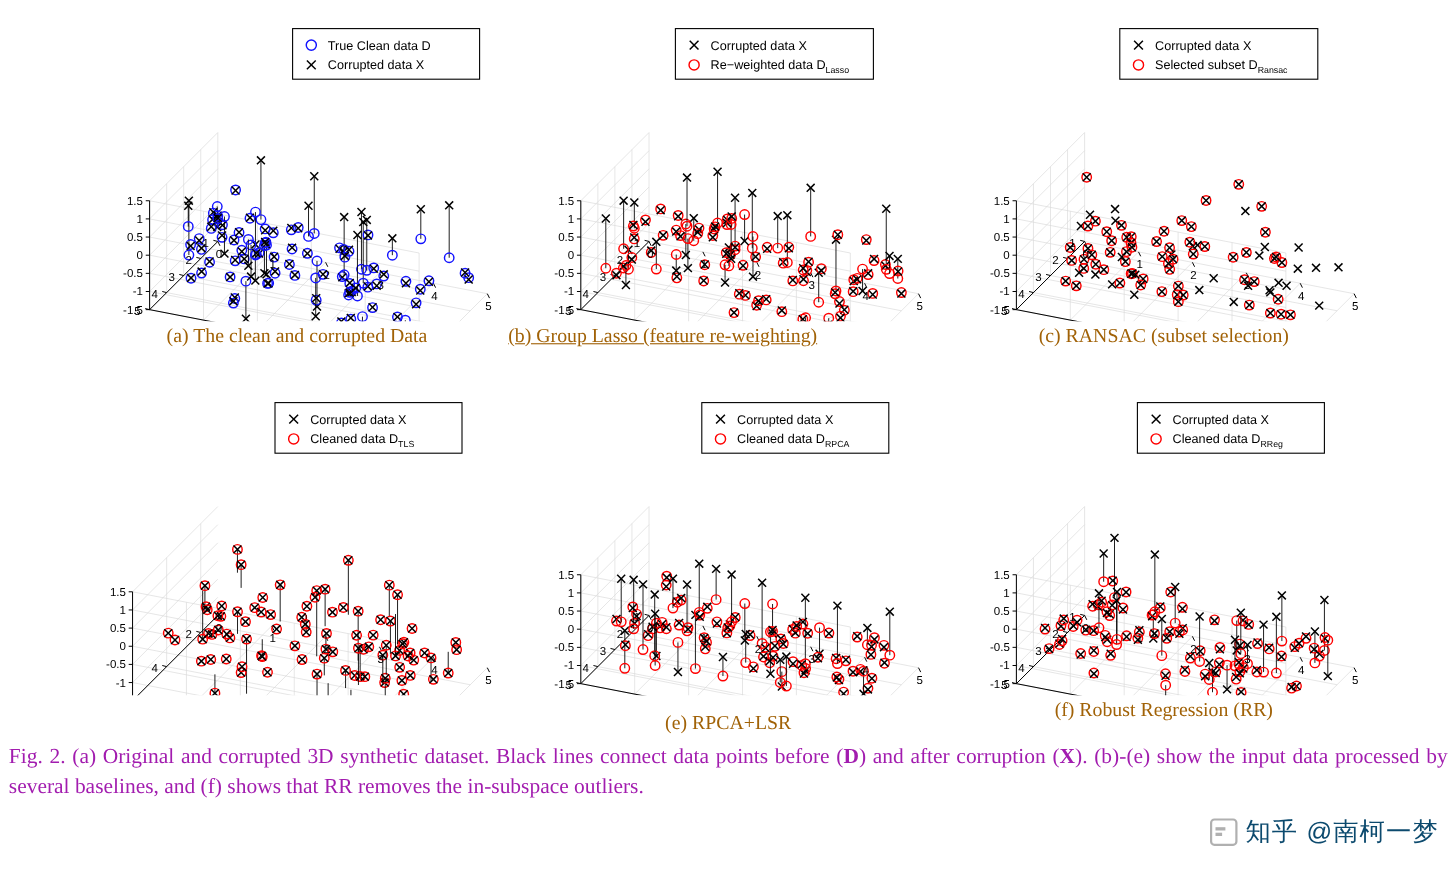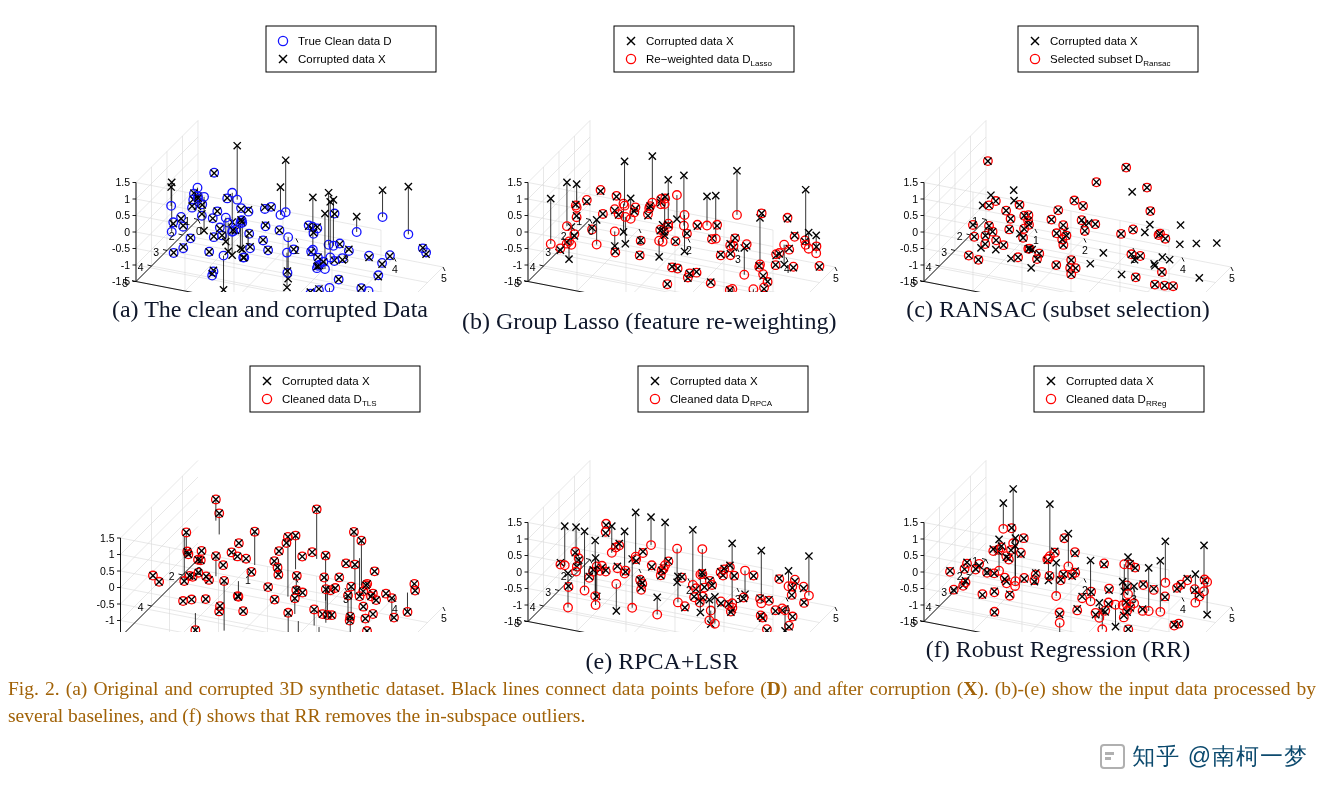--- a/index.html
+++ b/index.html
@@ -6,27 +6,27 @@
   body{
     width:1324px;height:800px;background:#ffffff;
     font-family:"Liberation Serif", serif;
     color:#1a1a1a;overflow:hidden;position:relative;
   }
   .figure{position:absolute;left:0;top:0;width:1324px;height:800px;}
   .panel{position:absolute;}
   .plotbox{position:relative;width:100%;height:270px;}
   svg{display:block;}
   .caption{
-    text-align:center;font-size:24px;line-height:1.25;
-    font-family:"Liberation Serif", serif;color:#0f172a;
+    text-align:center;font-size:18px;line-height:1.25;
+    font-family:"Liberation Serif", serif;color:#a16207;
   }
   .caption-justify{text-align:justify;text-align-last:left;}
   .figcaption{
     position:absolute;left:8px;top:676px;width:1308px;
-    font-size:19.5px;line-height:1.38;color:#a16207;
+    font-size:19.5px;line-height:1.38;color:#a21caf;
     font-family:"Liberation Serif", serif;
     text-align:justify;
   }
   .figcaption b{font-weight:bold;}
   .wm{
     position:absolute;right:16px;bottom:28px;
     font-family:"Liberation Sans", sans-serif;
     font-size:23px;color:#0c4a6e;letter-spacing:1px;
     display:flex;align-items:center;gap:7px;
   }
@@ -858,21 +858,21 @@
           <g>
             <rect x="152" y="6" width="180" height="46" class="legend-box"></rect>
             <line x1="165" y1="17" x2="173" y2="25" class="cross"></line>
             <line x1="165" y1="25" x2="173" y2="17" class="cross"></line>
             <text x="184" y="25" class="legend-text">Corrupted data X</text>
             <circle cx="169" cy="39" r="4.6" class="circ-red"></circle>
             <text x="184" y="43" class="legend-text">Re−weighted data D<tspan class="legend-sub" dy="3">Lasso</tspan></text>
           </g>
         </svg>
     </div>
-    <div class="caption caption-justify" style="width:390px;margin-top:16px;">(b)  Group  Lasso  (feature  re-weighting)</div>
+    <div class="caption caption-justify" style="width:390px;margin-top:4px;text-decoration:underline;">(b)  Group  Lasso  (feature  re-weighting)</div>
   </div>
 
   <div class="panel" style="left:858px;top:20px;width:400px;">
     <div class="plotbox">
       <svg width="400" height="272" viewBox="0 0 400 272">
           <g>
             <line x1="66" y1="162.5" x2="311" y2="210" class="gridline"></line>
             <line x1="66" y1="179" x2="311" y2="226.5" class="gridline"></line>
             <line x1="66" y1="195.5" x2="311" y2="243" class="gridline"></line>
             <line x1="66" y1="212" x2="311" y2="259.5" class="gridline"></line>

